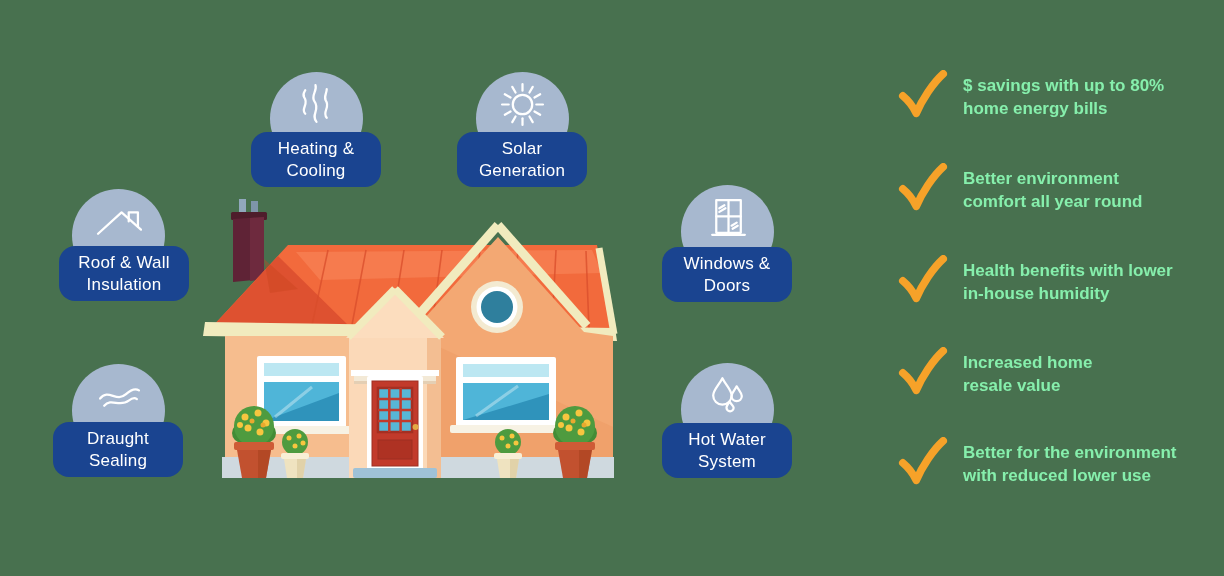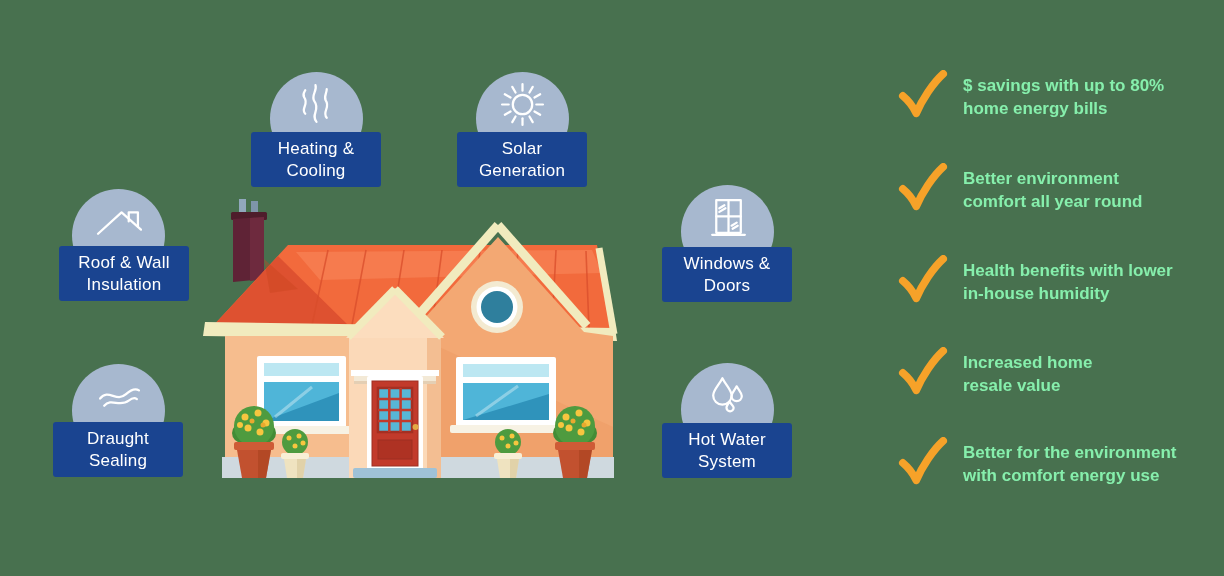--- a/index.html
+++ b/index.html
@@ -7,21 +7,21 @@
     position:relative;width:1224px;height:576px;overflow:hidden;
     background:#48714F;font-family:"Liberation Sans",sans-serif;
   }
   
   .circle{
     position:absolute;width:93px;height:93px;border-radius:50%;
     background:#A7B8CF;z-index:1;
   }
   .circle svg{position:absolute;left:23px;top:9px;width:47px;height:47px;}
   .tag-label{
-    position:absolute;width:130px;height:55px;background:#1A4490;border-radius:3px;
+    position:absolute;width:130px;height:55px;background:#1A4490;border-radius:16px;
     color:#FFFFFF;font-size:17px;line-height:22px;text-align:center;
     display:flex;flex-direction:column;justify-content:center;z-index:2;
     letter-spacing:.2px;
   }
   .tag-label span{display:block;}
   
   .house{position:absolute;left:200px;top:195px;width:420px;height:290px;}
   
   .benefit{position:absolute;left:898px;display:flex;align-items:flex-start;width:322px;}
   .benefit svg.check{width:50px;height:48px;flex:0 0 50px;margin-right:15px;}
@@ -312,17 +312,17 @@
       <span>Increased home</span>
       <span>resale value</span>
     </div>
   </div>
   <div class="benefit" style="top:437px">
     <svg class="check" viewBox="0 0 52 50">
       <path d="M5 27 C11 32 16 39 19 45 C25 31 36 14 47 4" stroke="#F6A229" stroke-width="8" fill="none" stroke-linecap="round" stroke-linejoin="round"></path>
     </svg>
     <div class="btext">
       <span>Better for the environment</span>
-      <span>with comfort energy use</span>
+      <span>with reduced lower use</span>
     </div>
   </div>
 
 </div>
 
 </body></html>

